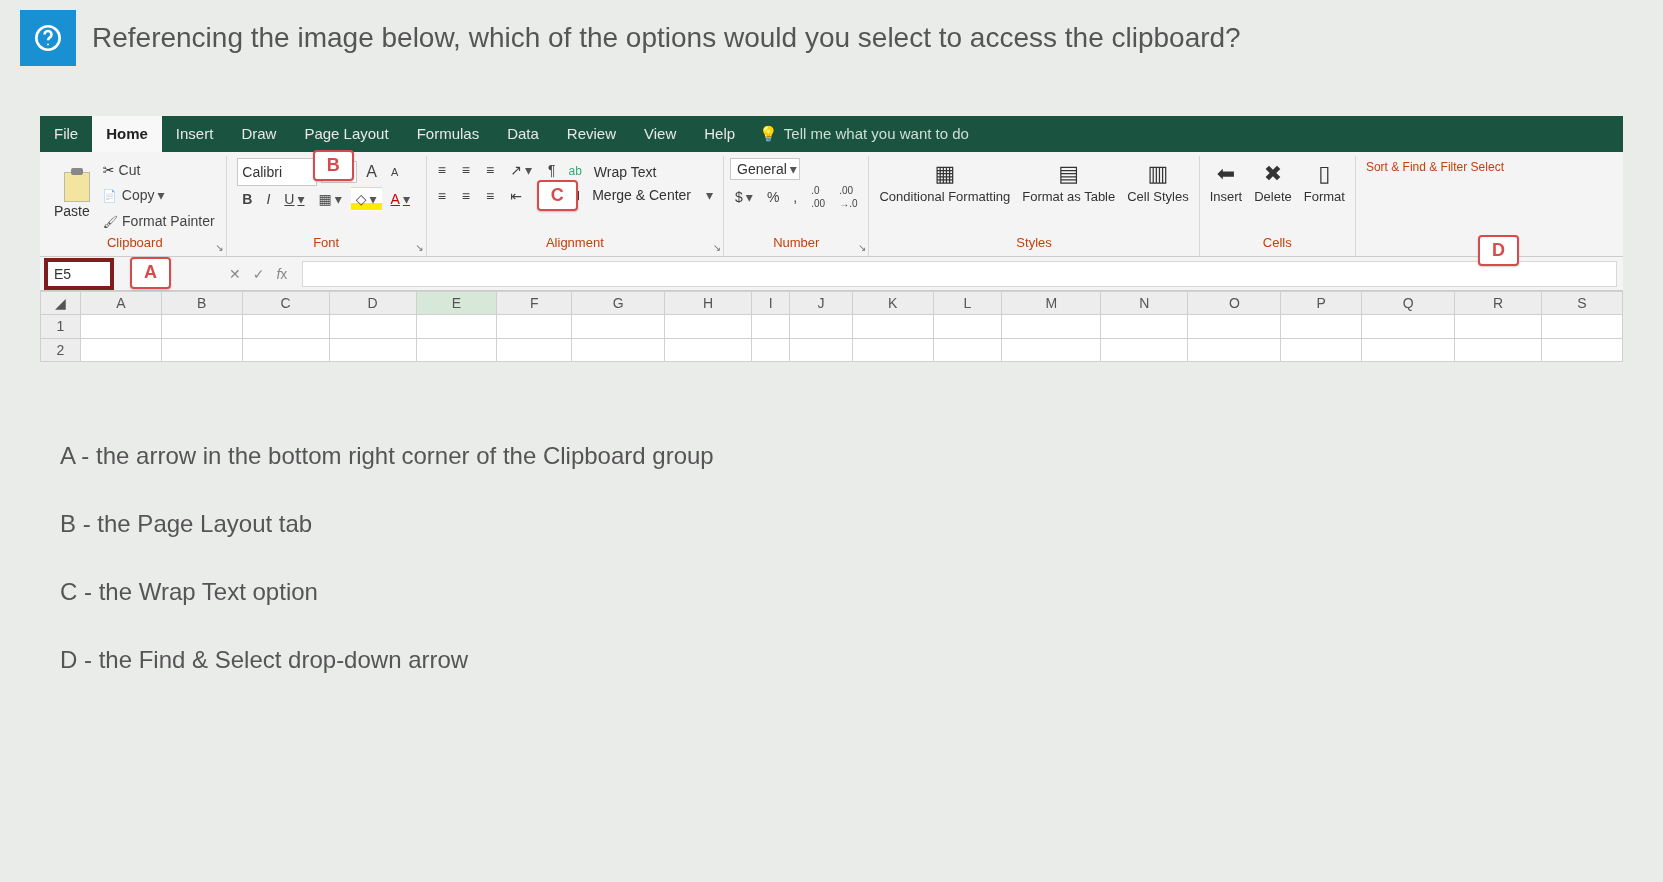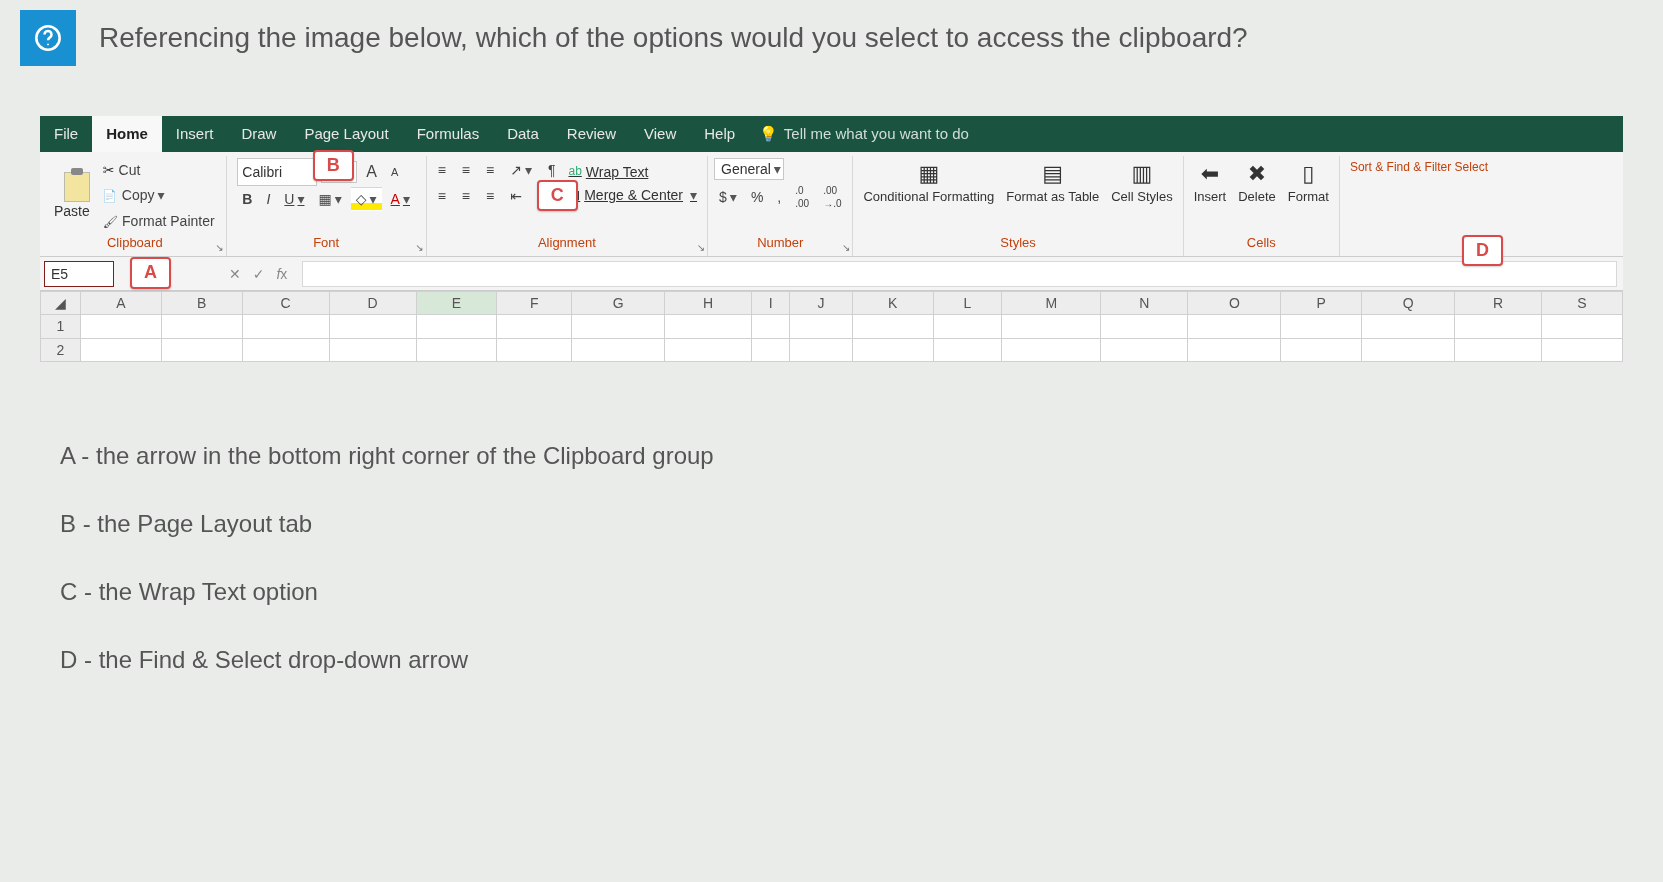--- a/index.html
+++ b/index.html
@@ -6,21 +6,21 @@
     body {
       font-family: "Segoe UI", Arial, sans-serif;
       background: #eaecea;
       color: #333;
       padding: 0;
     }
     .question-header {
       display: flex;
       align-items: center;
       padding: 10px 20px 30px 20px;
-      gap: 23px;
+      gap: 16px;
     }
     .question-icon {
       width: 56px;
       height: 56px;
       background: #1890d2;
       color: white;
       display: flex;
       align-items: center;
       justify-content: center;
       font-size: 28px;
@@ -110,21 +110,21 @@
     .dropdown-arrow::after { content:"▾"; margin-left:3px; color:#555; }
     .font-select {
       width:80px; height:28px; border:1px solid #c8c8c8; background:white; font-size:14px; padding:1px 4px; display:flex; align-items:center;
     }
     .sizebox {
       width:36px; height:22px; border:1px solid #c8c8c8; background:white; font-size:14px; display:flex; align-items:center; justify-content:center;
     }
     .btn-sm { padding:2px 4px; font-size:14px; color:#444; cursor:pointer; border:1px solid transparent; }
     .alignment-controls { display:flex; flex-direction:column; gap:2px; }
     .align-row { display:flex; gap:6px; }
-    .wrapbtn { display:flex; align-items:center; gap:4px; padding:2px 4px; cursor:pointer;text-decoration:underline; }
+    .wrapbtn { display:flex; align-items:center; gap:12px; padding:2px 4px; cursor:pointer; }
     .numbox {
       width:70px; height:22px; border:1px solid #c8c8c8; background:white; font-size:14px; display:flex; align-items:center; padding:0 6px;
     }
     .bigbtn { display:flex; flex-direction:column; align-items:center; padding:2px 4px; cursor:pointer; font-size:13px; line-height:1.1; text-align:center; }
     .bigbtn .ico { width:32px; height:28px; display:flex; align-items:center; justify-content:center; font-size:22px; margin-bottom:2px;}
     .grp-end-arrow {
       position:absolute; right:2px; bottom:2px; font-size:10px; color:#777;
     }
     .marker {
       position:absolute;
@@ -134,21 +134,21 @@
       font-weight:bold;
       font-size:18px;
       padding:2px 12px;
       border-radius:4px;
       z-index:10;
       box-shadow: 0 1px 2px rgba(0,0,0,0.2);
     }
     .formula-bar {
       display:flex; align-items:center; background:#f4f4f4; border-bottom:1px solid #ccc; height:34px;
     }
-    .namebox { width:70px; border:1px solid #7f1d1d; background:white; padding:3px 6px; font-size:14px; margin-left:4px; }
+    .namebox { width:70px; border:4px solid #7f1d1d; background:white; padding:3px 6px; font-size:14px; margin-left:4px; }
     .fx-tools { display:flex; gap:12px; padding:0 15px; color:#888; }
     .fx-area { flex:1; border:1px solid #d8d8d8; background:white; height:26px; margin:2px 6px 2px 0;}
     .sheet-grid {
       font-size:14px;
       border-collapse:collapse;
       width:100%;
     }
     .sheet-grid th, .sheet-grid td {
       border:1px solid #d0d0d0;
       text-align:center;

